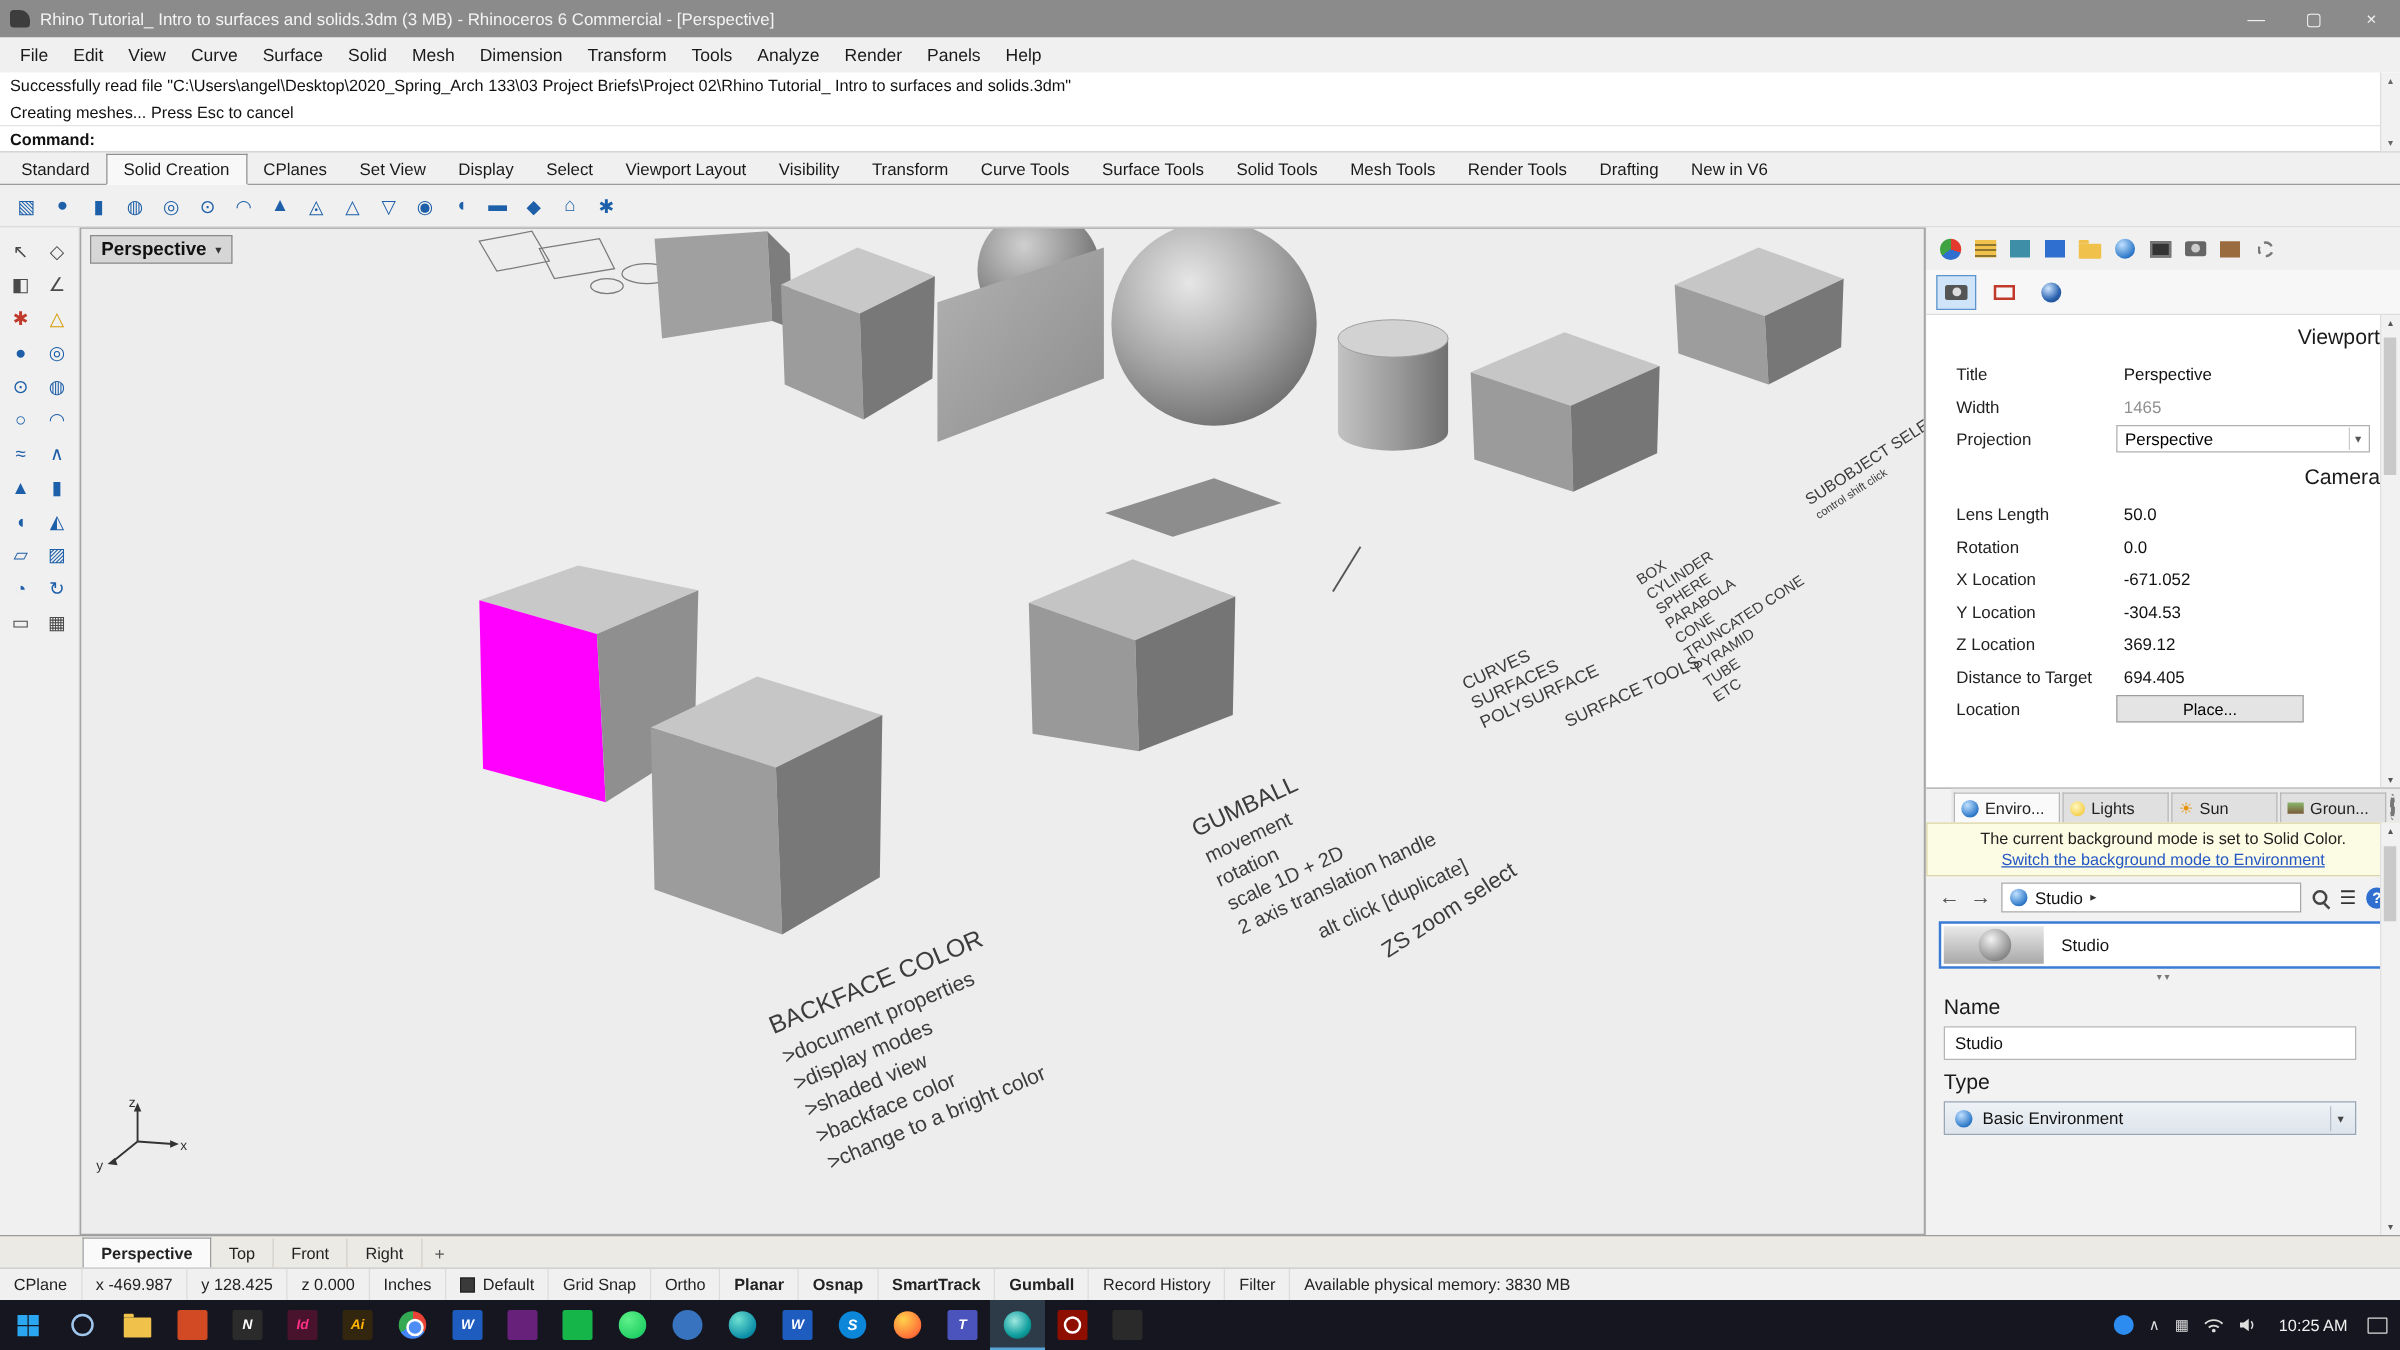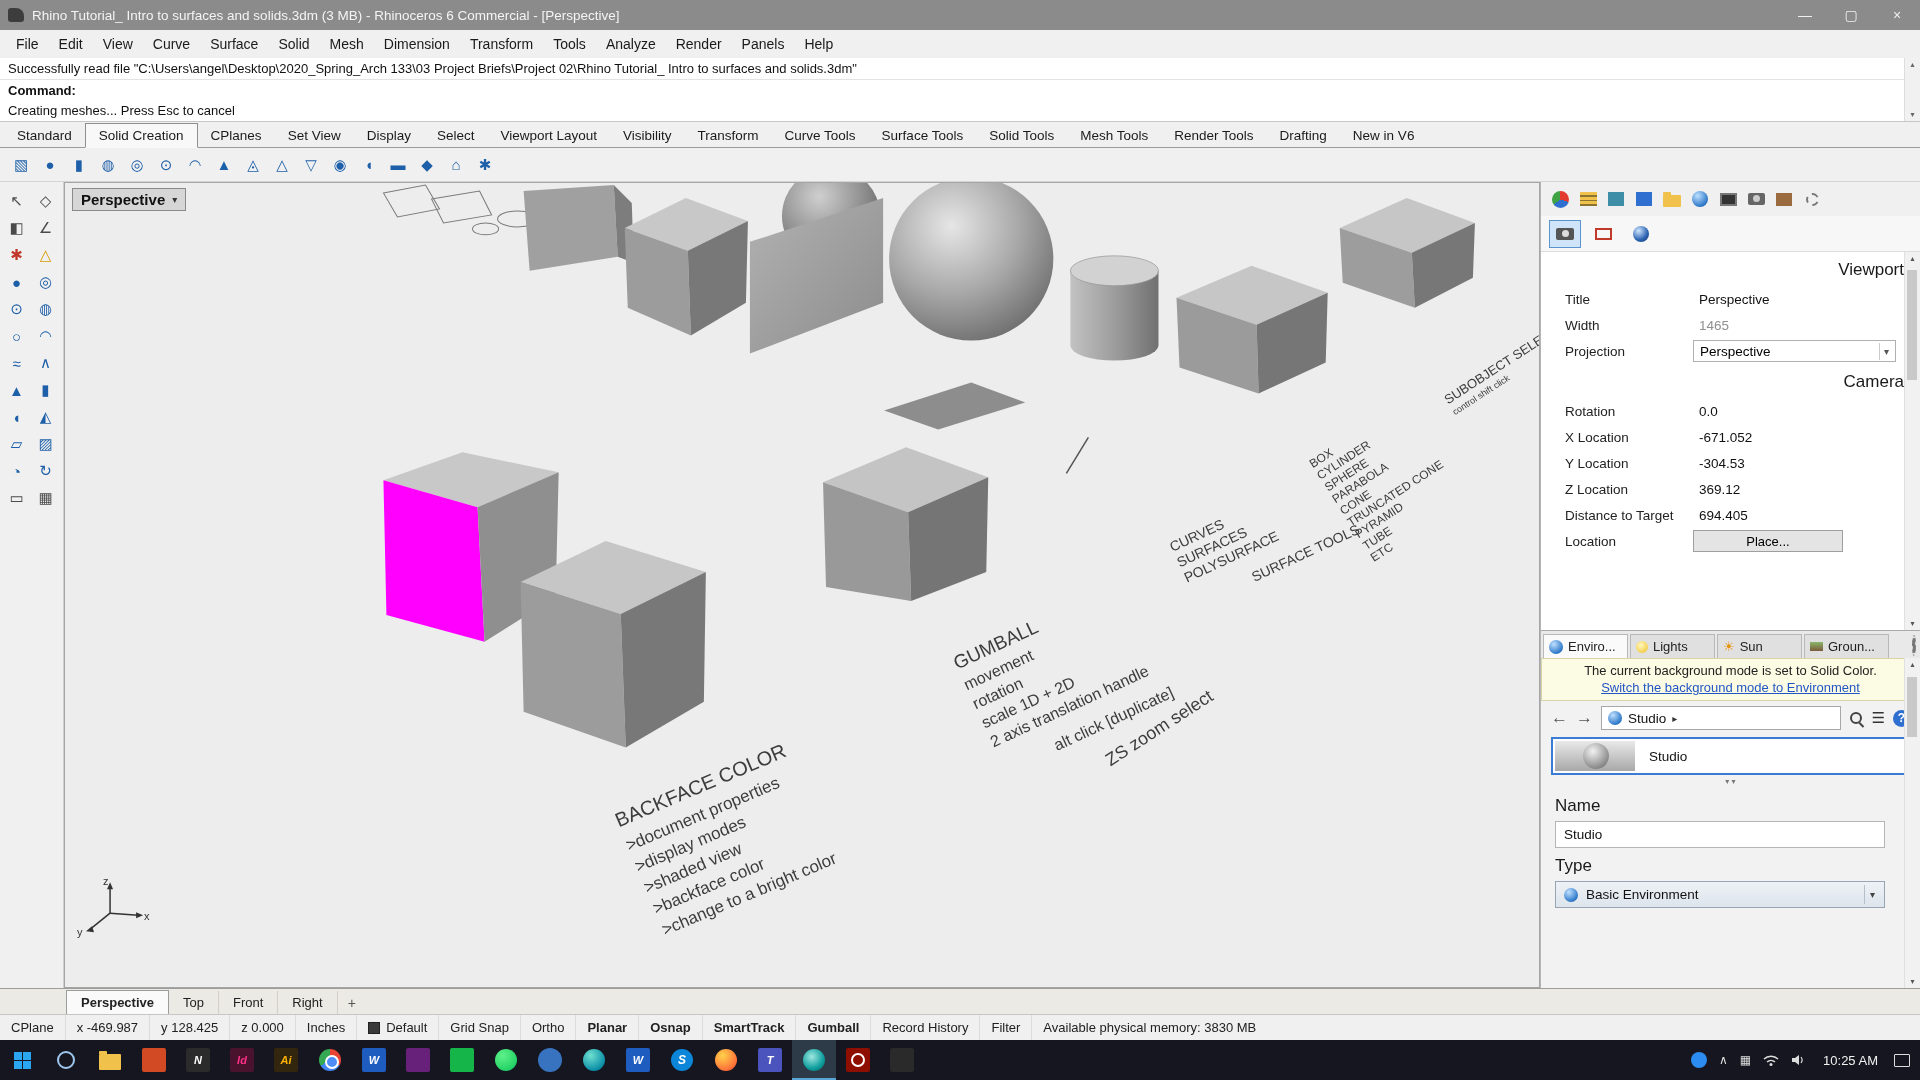--- a/index.html
+++ b/index.html
@@ -76,21 +76,21 @@
   .prow .pv { flex:1; font-size:13.5px; color:#111; padding-left:6px; }
   .pv.muted { color:#909090; }
   .pv-select { display:flex; flex:1; align-items:center; justify-content:space-between; border:1px solid #b0b0b0; background:#fff; height:22px; margin-right:8px; padding:0 2px 0 6px; font-size:13.5px; }
   .pv-select .dd { font-size:10px; color:#555; border-left:1px solid #ccc; padding:3px 4px; }
   .place-btn { width:150px; height:22px; background:#e4e4e4; border:1px solid #9f9f9f; font-size:13px; display:flex; align-items:center; justify-content:center; margin-right:8px; }
   .vscroll { position:absolute; right:0; top:0; bottom:0; width:16px; background:#f1f1f1; border-left:1px solid #e0e0e0; display:flex; flex-direction:column; justify-content:space-between; align-items:center; font-size:8px; color:#555; padding:2px 0; }
   .vthumb { position:absolute; right:3px; top:18px; width:10px; height:110px; background:#c9c9c9; }
 
   
   .env { height:358px; border-top:1px solid #aaa; background:#f2f2f2; display:flex; flex-direction:column; position:relative; flex:0 0 358px; }
-  .env-tabs { height:27px; display:flex; align-items:flex-end; background:#e9e9e9; padding:2px 4px 0 2px; gap:2px; flex:0 0 27px; }
+  .env-tabs { height:27px; display:flex; align-items:flex-end; background:#e9e9e9; padding:2px 4px 0 2px; gap:2px; flex:0 0 27px;margin-left:20px; }
   .env-tab { flex:0 0 85px; height:24px; display:flex; align-items:center; gap:5px; padding:0 5px; font-size:13px; background:#e0e0e0; border:1px solid #b8b8b8; border-bottom:none; color:#222; white-space:nowrap; overflow:hidden; }
   .env-tab.active { background:#fafafa; }
   .env-tab .sun-g { color:#e8920a; font-size:13px; }
   .bulb { width:12px; height:12px; border-radius:50%; background:radial-gradient(circle at 40% 35%, #fff7c0, #f0c020); flex:0 0 12px; }
   .ground { width:13px; height:9px; background:linear-gradient(#8ab66b, #7a5b3a); flex:0 0 13px; }
   .globe { width:14px; height:14px; border-radius:50%; background:radial-gradient(circle at 35% 30%, #bfe0ff, #2d78c8 70%, #1b4d8c); flex:0 0 14px; }
   .env-gear { margin-left:auto; align-self:center; }
   .env-notice { background:#fcfbe3; border:1px solid #d9d4a7; padding:3px 4px 4px 4px; text-align:center; font-size:13px; color:#222; line-height:17px; }
   .env-link { color:#2356c5; text-decoration:underline;margin-top:25px; }
   .env-nav { height:34px; display:flex; align-items:center; gap:8px; padding:0 10px; flex:0 0 34px; }
@@ -183,22 +183,22 @@
       <span class="menu-item">Transform</span>
       <span class="menu-item">Tools</span>
       <span class="menu-item">Analyze</span>
       <span class="menu-item">Render</span>
       <span class="menu-item">Panels</span>
       <span class="menu-item">Help</span>
     </div>
 
     <div class="cmdarea">
       <div class="cmd-line">Successfully read file "C:\Users\angel\Desktop\2020_Spring_Arch 133\03 Project Briefs\Project 02\Rhino Tutorial_ Intro to surfaces and solids.3dm"</div>
+      <div class="cmd-line">Creating meshes... Press Esc to cancel</div>
       <div class="cmd-line cmd-prompt">Command:</div>
-      <div class="cmd-line">Creating meshes... Press Esc to cancel</div>
       <div class="cmd-scroll">
         <span>▴</span>
         <span>▾</span>
       </div>
     </div>
 
     <div class="ribbon">
       <span class="rtab">Standard</span>
       <span class="rtab active">Solid Creation</span>
       <span class="rtab">CPlanes</span>
@@ -483,20 +483,24 @@
             <span class="pl">Projection</span>
             <span class="pv-select">
               <span>Perspective</span>
               <span class="dd">▾</span>
             </span>
           </div>
 
           <div class="sec-h">Camera</div>
 
           <div class="prow">
+            <span class="pl">Lens Length</span>
+            <span class="pv">50.0</span>
+          </div>
+          <div class="prow">
             <span class="pl">Rotation</span>
             <span class="pv">0.0</span>
           </div>
           <div class="prow">
             <span class="pl">X Location</span>
             <span class="pv">-671.052</span>
           </div>
           <div class="prow">
             <span class="pl">Y Location</span>
             <span class="pv">-304.53</span>

